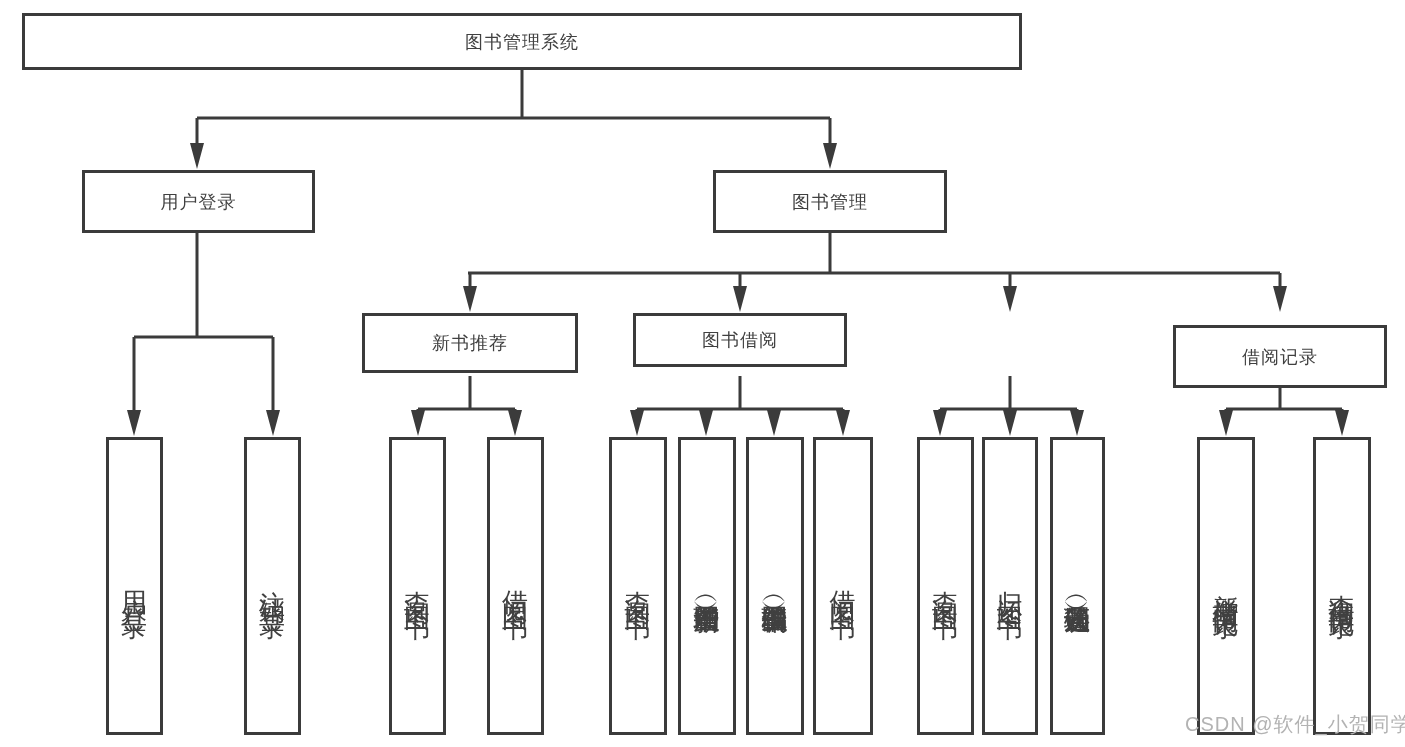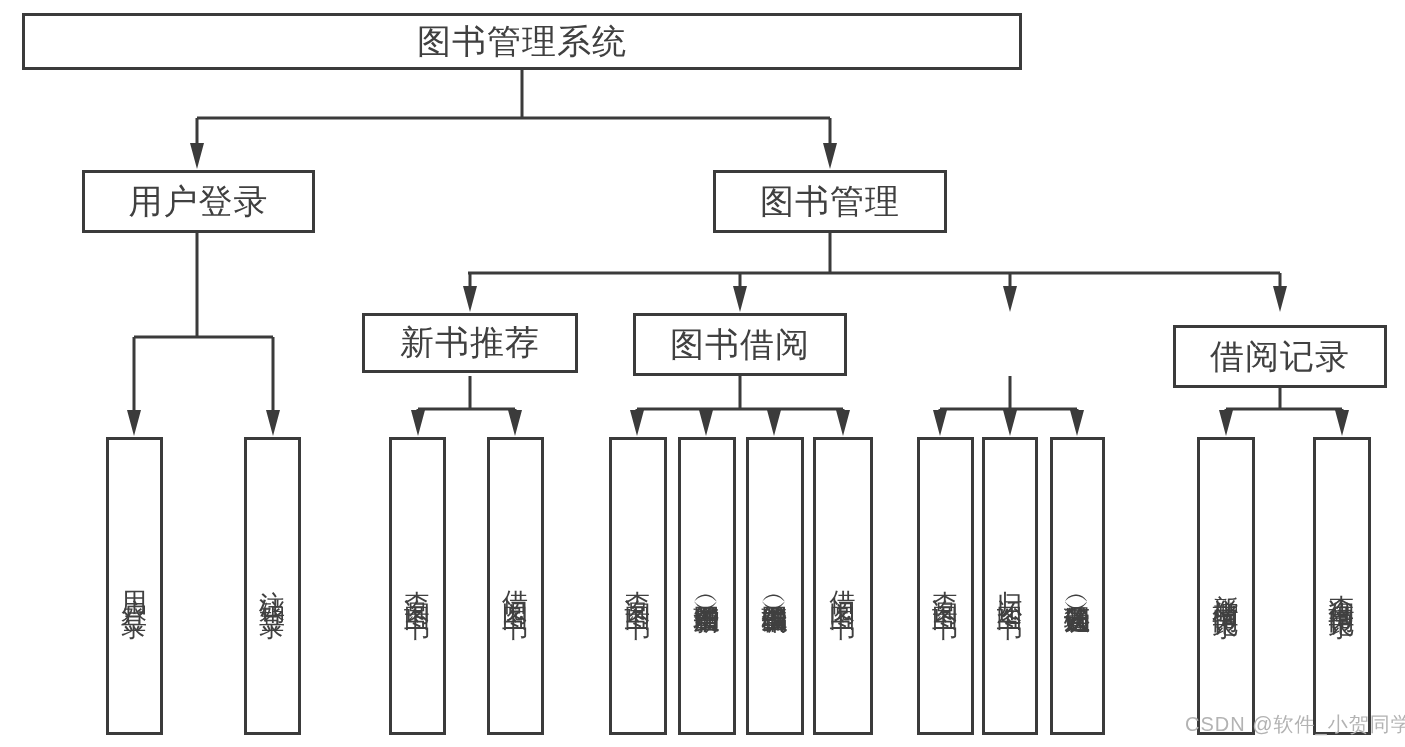--- a/index.html
+++ b/index.html
@@ -14,21 +14,21 @@
   svg.connectors { position: absolute; left: 0; top: 0; z-index: 1; }
   .box {
     position: absolute;
     box-sizing: border-box;
     border: 3px solid #3b3b3b;
     background: #ffffff;
     display: flex;
     align-items: center;
     justify-content: center;
     color: #404040;
-    font-size: 34px;
+    font-size: 18px;
     letter-spacing: 1px;
     z-index: 2;
     white-space: nowrap;
   }
   .leaf {
     position: absolute;
     box-sizing: border-box;
     border: 3px solid #3b3b3b;
     background: #ffffff;
     display: flex;
@@ -46,21 +46,21 @@
     letter-spacing: 8px;
     line-height: 1;
   }
   .leaf span.mid   { letter-spacing: 4px; }
   .leaf span.tight { letter-spacing: 0px; }
   
   #n-root  { left: 22px;   top: 13px;  width: 1000px; height: 57px; }
   #n-ul    { left: 82px;   top: 170px; width: 233px;  height: 63px; }
   #n-bm    { left: 713px;  top: 170px; width: 234px;  height: 63px; text-align: right; }
   #n-g0    { left: 362px;  top: 313px; width: 216px;  height: 60px; }
-  #n-g1    { left: 633px;  top: 313px; width: 214px;  height: 63px; }
+  #n-g1    { left: 633px;  top: 313px; width: 214px;  height: 54px; }
   #n-g2    { left: 903px;  top: 313px; width: 214px;  height: 63px; }
   #n-g3    { left: 1173px; top: 313px; width: 214px;  height: 63px; margin-top: 12px; }
   
   #lf-0  { left: 106px;  width: 57px; }
   #lf-1  { left: 244px;  width: 57px; }
   #lf-2  { left: 389px;  width: 57px; }
   #lf-3  { left: 487px;  width: 57px; }
   #lf-4  { left: 609px;  width: 58px; }
   #lf-5  { left: 678px;  width: 58px; }
   #lf-6  { left: 746px;  width: 58px; }

